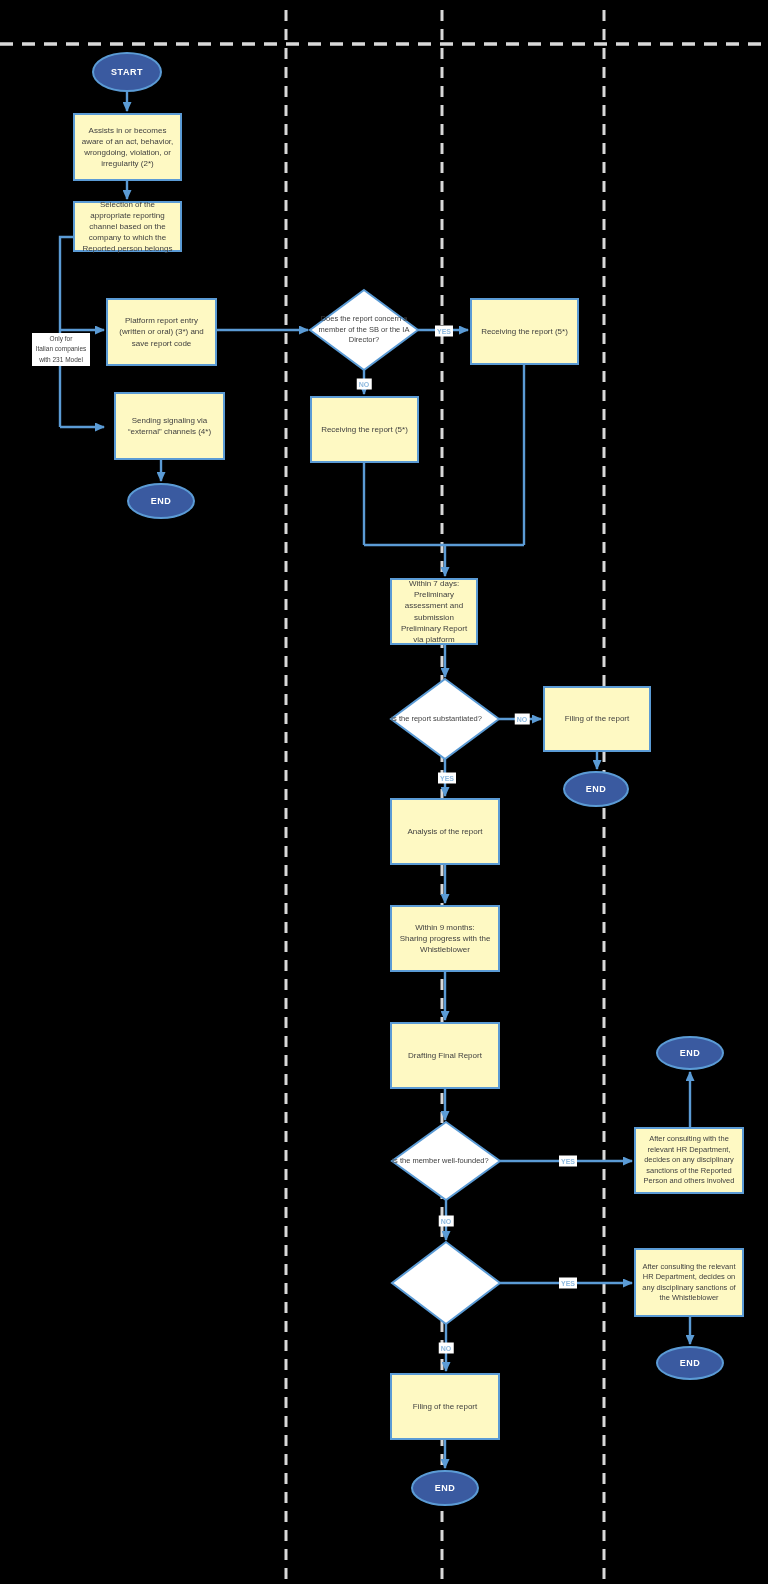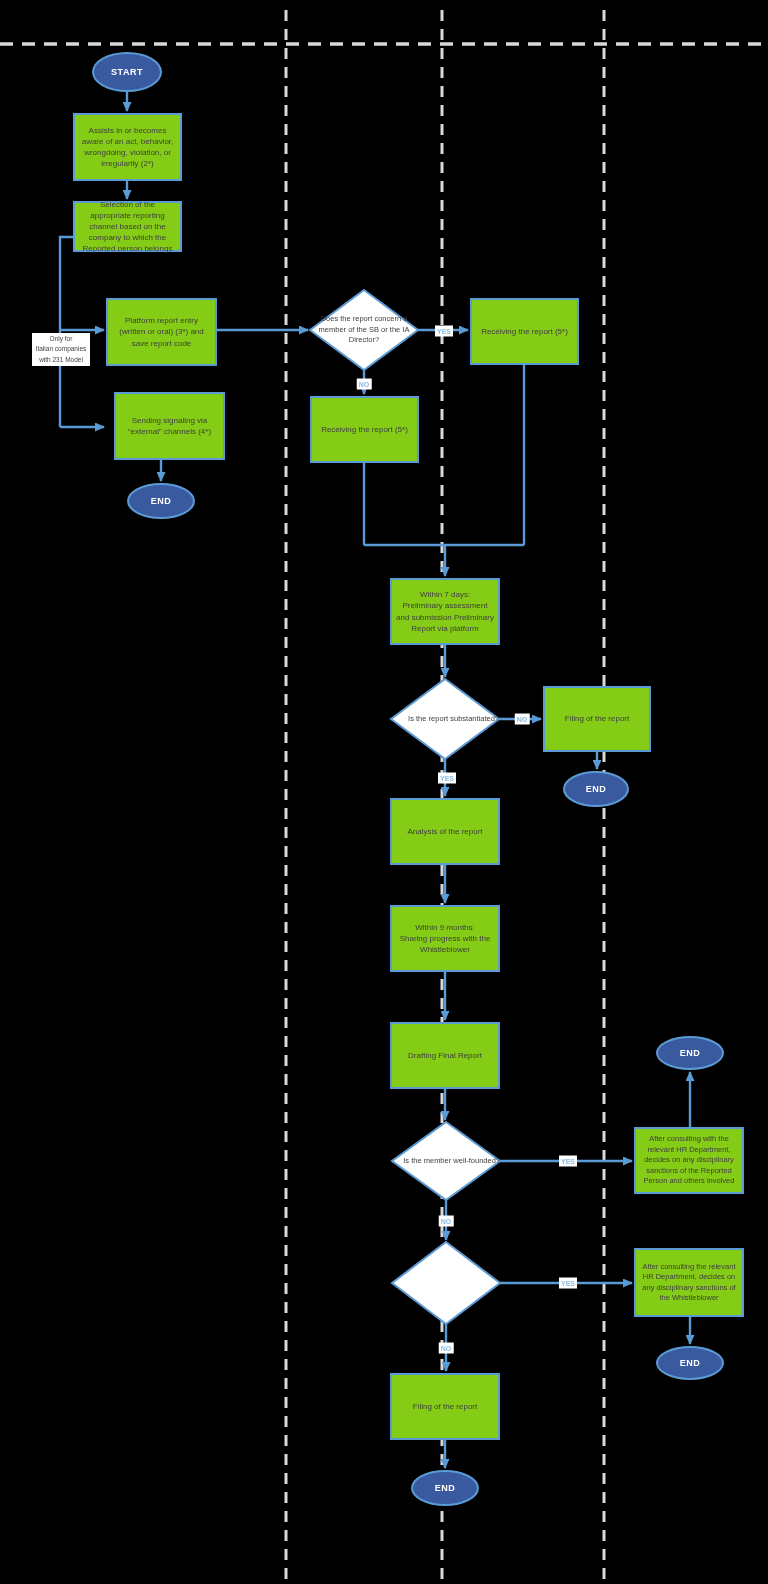--- a/index.html
+++ b/index.html
@@ -2,31 +2,31 @@
 <html><head>
 <meta charset="utf-8">
 <style>
   html,body{margin:0;padding:0;background:#000;}
   #canvas{
     position:relative;width:768px;height:1584px;background:#000;overflow:hidden;
     font-family:"Liberation Sans", sans-serif;
   }
   #wires{position:absolute;left:0;top:0;width:768px;height:1584px;}
   .pbox{
-    position:absolute;box-sizing:border-box;background:#84cc16;border:2px solid #5b9bd5;
+    position:absolute;box-sizing:border-box;background:#fef9c3;border:2px solid #5b9bd5;
     display:flex;align-items:center;justify-content:center;text-align:center;
     font-size:8px;line-height:1.4;color:#3f3f3f;padding:18px 4px;white-space:pre-line;
   }
   .term{
     position:absolute;box-sizing:border-box;background:#3a5aa0;border:2px solid #5b9bd5;
     border-radius:50%;display:flex;align-items:center;justify-content:center;
     color:#ffffff;font-weight:bold;font-size:9px;letter-spacing:.5px;
   }
   .dtext{
-    position:absolute;display:flex;align-items:center;justify-content:flex-end;text-align:center;
+    position:absolute;display:flex;align-items:center;justify-content:flex-start;text-align:center;
     font-size:7.5px;line-height:1.45;color:#3f3f3f;pointer-events:none;
   }
   .tag{
     position:absolute;transform:translate(-50%,-50%);background:#ffffff;color:#8fbadf;
     font-size:7px;font-weight:bold;line-height:1;padding:2px 2px;
   }
   .note{
     position:absolute;background:#ffffff;color:#3f3f3f;font-size:6.5px;line-height:1.55;
     text-align:center;white-space:pre-line;display:flex;align-items:center;justify-content:center;
     box-sizing:border-box;
@@ -119,21 +119,21 @@
   </div>
   <div class="pbox" style="left:114px;top:392px;width:111px;height:68px">
     <span>Sending signaling via “external” channels (4*)</span>
   </div>
   <div class="pbox" style="left:470px;top:298px;width:109px;height:67px">
     <span>Receiving the report (5*)</span>
   </div>
   <div class="pbox" style="left:310px;top:396px;width:109px;height:67px">
     <span>Receiving the report (5*)</span>
   </div>
-  <div class="pbox" style="left:390px;top:578px;width:110px;height:67px">
+  <div class="pbox" style="left:390px;top:578px;width:88px;height:67px">
     <span>Within 7 days:
 Preliminary assessment and submission Preliminary Report via platform</span>
   </div>
   <div class="pbox" style="left:543px;top:686px;width:108px;height:66px">
     <span>Filing of the report</span>
   </div>
   <div class="pbox" style="left:390px;top:798px;width:110px;height:67px">
     <span>Analysis of the report</span>
   </div>
   <div class="pbox" style="left:390px;top:905px;width:110px;height:67px">

